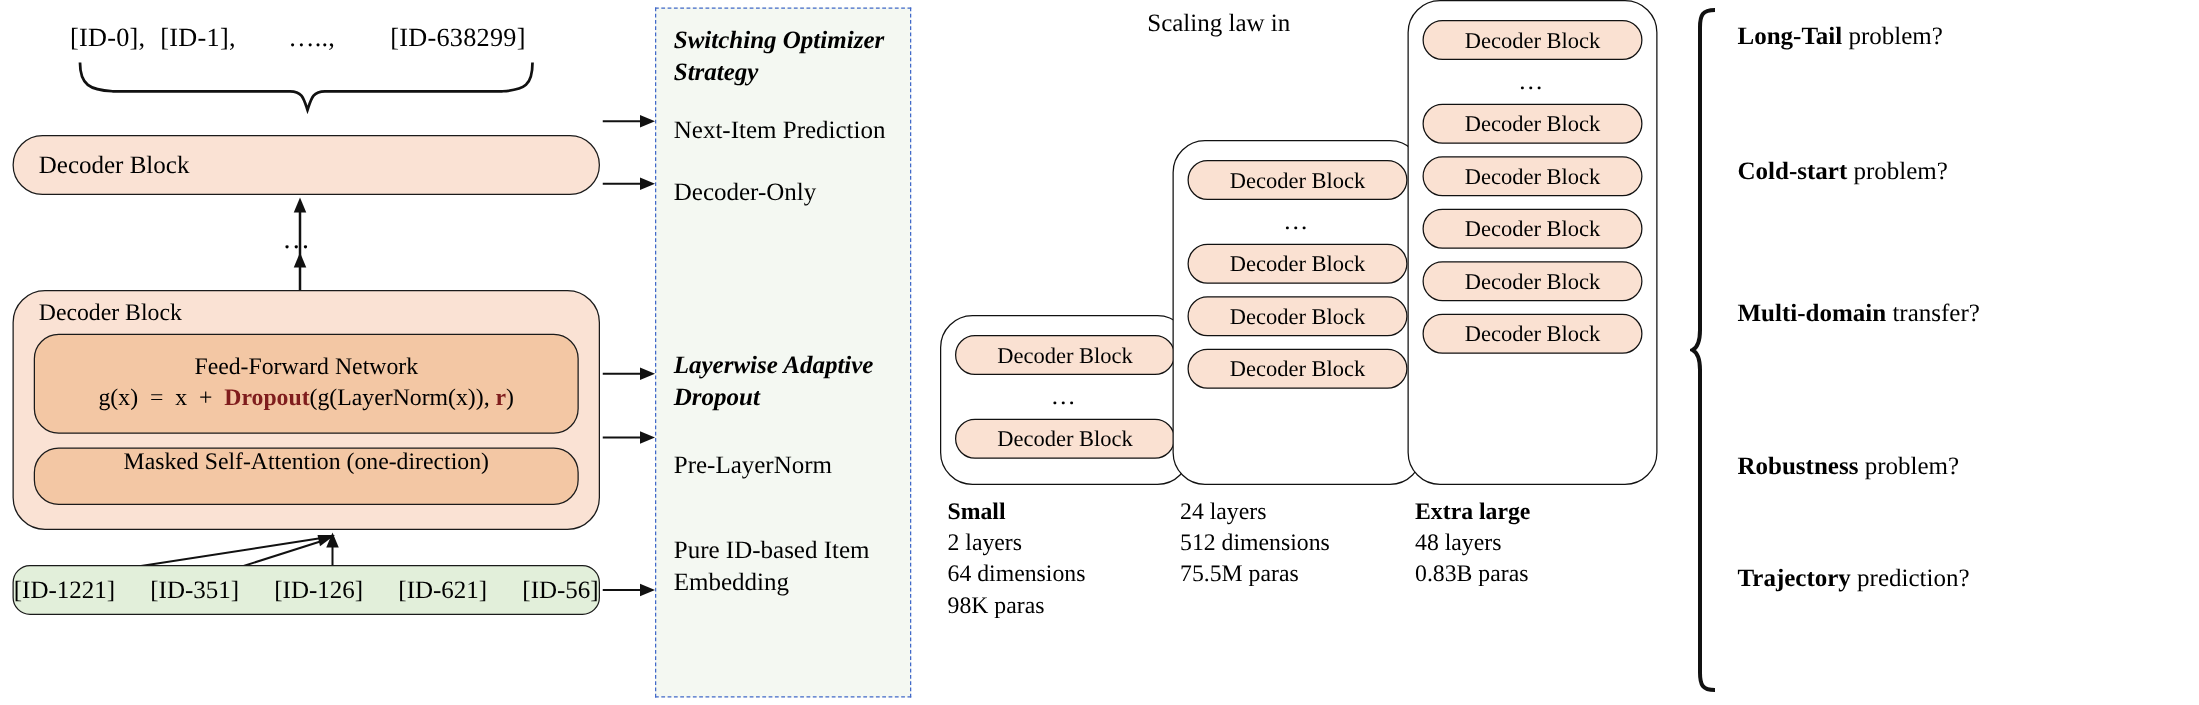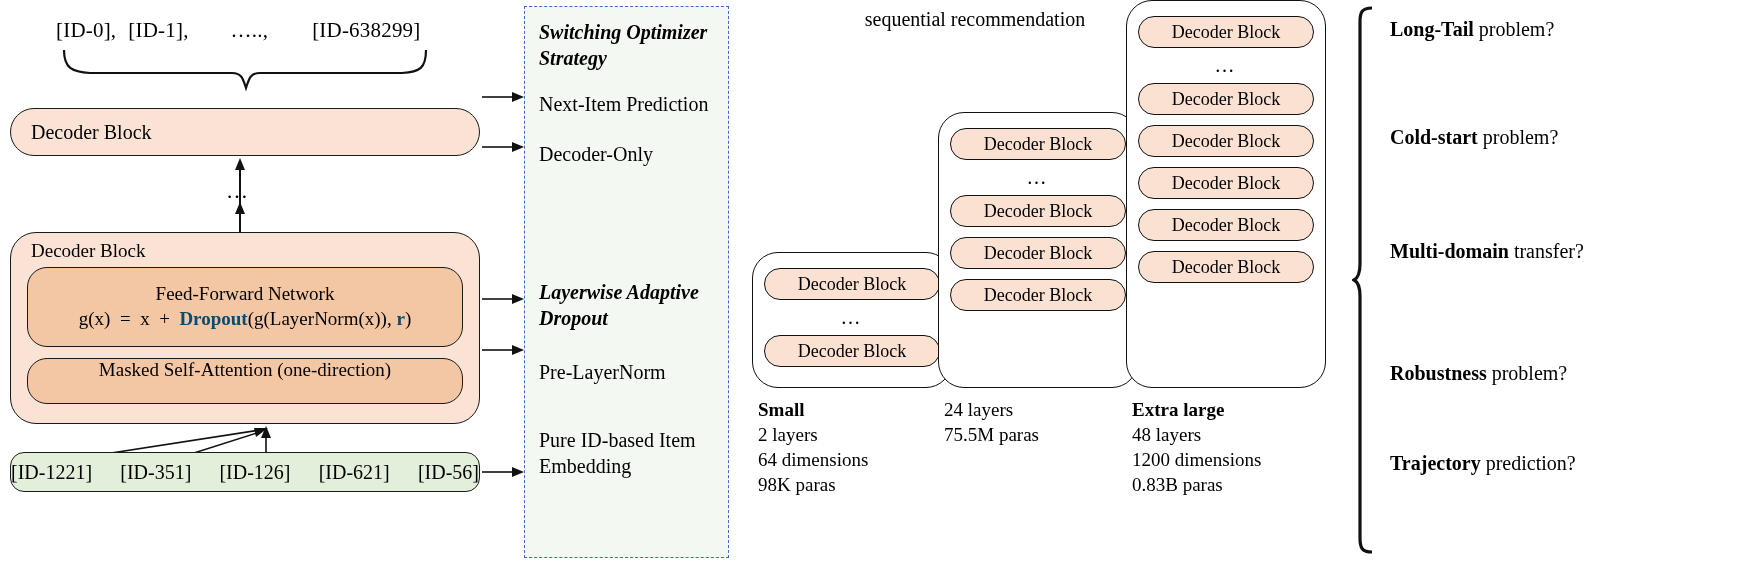--- a/index.html
+++ b/index.html
@@ -40,21 +40,21 @@
     box-sizing:border-box;padding:6px 10px 8px 10px;
   }
   #dblock-main .cap{font-size:19px;padding-left:10px;line-height:24px;}
   #ffn-box{
     margin:4px 6px 0 6px;height:78px;
     background:#F3C7A4;border:1.6px solid #1a1a1a;border-radius:20px;
     display:flex;flex-direction:column;align-items:center;justify-content:center;
   }
   #ffn-title{font-size:19px;line-height:24px;}
   #ffn-eq{font-size:19px;line-height:26px;white-space:pre;}
-  #ffn-eq .hl{color:#0c4a6e;font-weight:bold;}
+  #ffn-eq .hl{color:#7f1d1d;font-weight:bold;}
   #ffn-eq .hl2{color:#000000;}
   #msa-box{
     margin:11px 6px 0 6px;height:44px;
     background:#F3C7A4;border:1.6px solid #1a1a1a;border-radius:20px;
     display:flex;align-items:flex-start;justify-content:center;font-size:19px;
   }
 
   #emb-arrows{left:60px;top:422px;width:220px;height:44px;}
 
   #emb-box{
@@ -196,21 +196,21 @@
 <svg class="abs mid-arrow" style="left:482px;top:343px;" viewBox="0 0 42 14">
   <line x1="0" y1="7" x2="32" y2="7" stroke="#111" stroke-width="1.6"></line>
     <polygon points="42,7 30,2 30,12" fill="#111"></polygon>
 </svg>
 <svg class="abs mid-arrow" style="left:482px;top:465px;" viewBox="0 0 42 14">
   <line x1="0" y1="7" x2="32" y2="7" stroke="#111" stroke-width="1.6"></line>
     <polygon points="42,7 30,2 30,12" fill="#111"></polygon>
 </svg>
 
 <div class="abs" id="scaling-title">
-  <div>sequential recommendation</div>
+  <div>Scaling law in</div>
 </div>
 
 <div class="model-col" id="col-small">
   <div class="stack">
     <div class="blk">Decoder Block</div>
     <div class="dots">…</div>
     <div class="blk">Decoder Block</div>
   </div>
   <div class="model-meta">
     <div class="nm">Small</div>
@@ -223,38 +223,38 @@
 <div class="model-col" id="col-large">
   <div class="stack">
     <div class="blk">Decoder Block</div>
     <div class="dots">…</div>
     <div class="blk">Decoder Block</div>
     <div class="blk">Decoder Block</div>
     <div class="blk">Decoder Block</div>
   </div>
   <div class="model-meta">
     <div>24 layers</div>
+    <div>512 dimensions</div>
     <div>75.5M paras</div>
   </div>
 </div>
 
 <div class="model-col" id="col-xl">
   <div class="stack">
     <div class="blk">Decoder Block</div>
     <div class="dots">…</div>
     <div class="blk">Decoder Block</div>
     <div class="blk">Decoder Block</div>
     <div class="blk">Decoder Block</div>
     <div class="blk">Decoder Block</div>
     <div class="blk">Decoder Block</div>
   </div>
   <div class="model-meta">
     <div class="nm">Extra large</div>
     <div>48 layers</div>
-    <div>1200 dimensions</div>
     <div>0.83B paras</div>
   </div>
 </div>
 
 <svg class="abs" id="rbrace" viewBox="0 0 26 548" preserveAspectRatio="none">
   <path d="M20,2 C10,2 8,6 8,16 L8,258 C8,268 6,272 2,274 C6,276 8,280 8,290 L8,532 C8,542 10,546 20,546" fill="none" stroke="#111" stroke-width="3.2"></path>
 </svg>
 
 <div class="problem" id="p0"><b>Long-Tail</b><span> problem?</span></div>
 <div class="problem" id="p1"><b>Cold-start</b><span> problem?</span></div>

